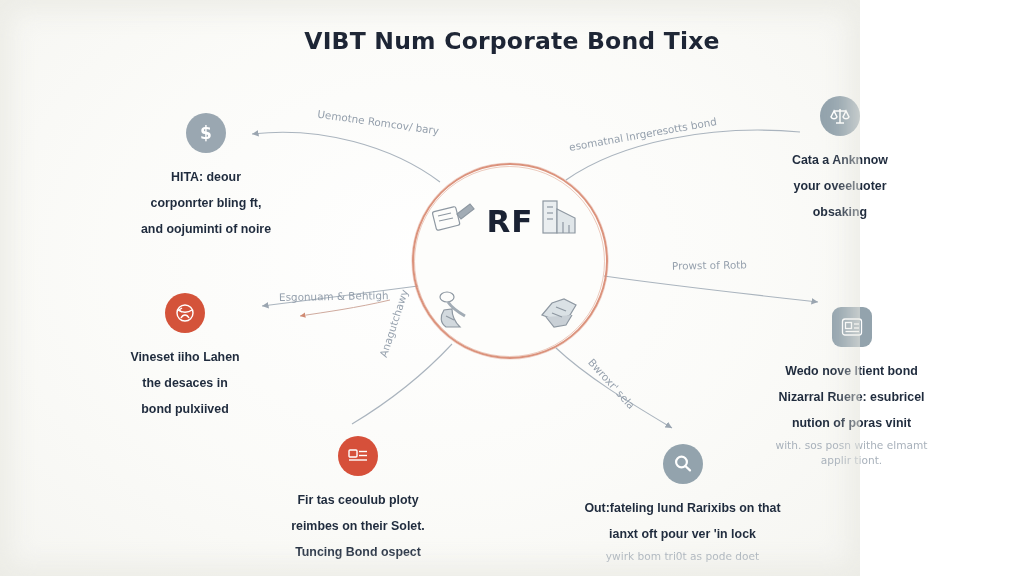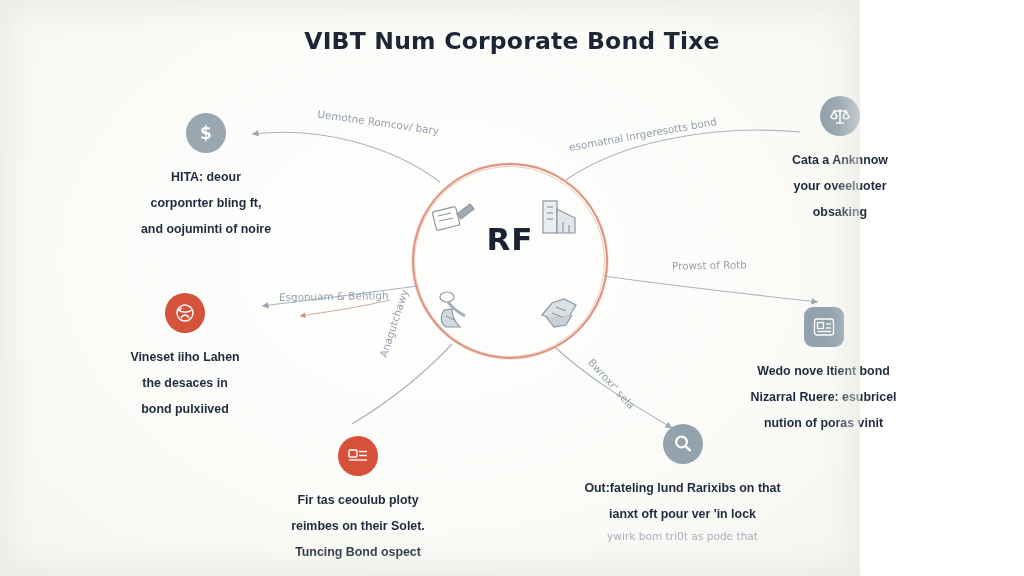--- a/index.html
+++ b/index.html
@@ -89,21 +89,21 @@
     background: #fdfdfb;
   }
   .hub-label {
     position: absolute;
     width: 196px;
     text-align: center;
     color: #1a2233;
     font-family: "DejaVu Sans", sans-serif;
   }
   #hub-label-1 {
-    top: 58px;
+    top: 40px;
     font-size: 31px;
     font-weight: bold;
     letter-spacing: 1px;
   }
   #hub-label-2 {
     top: 95px;
     font-size: 27px;
     letter-spacing: 3px;
     font-family: "DejaVu Serif", serif;
   }
@@ -146,23 +146,23 @@
     font-size: 10.6px;
     line-height: 15px;
     color: #a8b1bb;
     margin-top: 2px;
     font-family: "DejaVu Sans", sans-serif;
   }
 
   #node-tl { left: 106px; top: 113px; }
   #node-tr { left: 740px; top: 96px; }
   #node-ml { left: 85px;  top: 293px; }
-  #node-mr { left: 716px; top: 307px; }
+  #node-mr { left: 744px; top: 307px; }
   #node-bl { left: 258px; top: 436px; }
-  #node-br { left: 560px; top: 424px; }
+  #node-br { left: 560px; top: 444px; }
 
   
   #node-mr { width: 215px; }
   #node-br { width: 245px; }
 
   
   .wire-label {
     position: absolute;
     font-size: 10.4px;
     color: #8c98a6;
@@ -322,20 +322,22 @@
           <rect x="5.5" y="6.5" width="6" height="6"></rect>
           <line x1="14" y1="8" x2="19" y2="8"></line>
           <line x1="14" y1="12" x2="19" y2="12"></line>
           <line x1="5.5" y1="15.5" x2="19" y2="15.5"></line>
         </g>
       </svg>
     </div>
     <div class="node-text" style="white-space:pre-line">Wedo nove ltient bond
 Nizarral Ruere: esubricel
 nution of poras vinit</div>
+    <div class="node-sub" style="white-space:pre-line">with. sos posn withe elmamt
+applir tiont.</div>
   </div>
 
   <div class="node" id="node-bl">
     <div class="node-icon icon-red2">
       <svg width="24" height="22" viewBox="0 0 24 22">
         <g stroke="#ffffff" stroke-width="1.4" fill="none">
           <rect x="3" y="5" width="8" height="7" rx="1"></rect>
           <line x1="13" y1="6.5" x2="21" y2="6.5"></line>
           <line x1="13" y1="10.5" x2="21" y2="10.5"></line>
           <line x1="3" y1="15" x2="21" y2="15"></line>
@@ -351,21 +353,21 @@
     <div class="node-icon icon-gray2">
       <svg width="24" height="24" viewBox="0 0 24 24">
         <g stroke="#ffffff" stroke-width="2.2" fill="none" stroke-linecap="round">
           <circle cx="10.5" cy="10" r="5.4"></circle>
           <line x1="14.6" y1="14.2" x2="19" y2="18.4"></line>
         </g>
       </svg>
     </div>
     <div class="node-text" style="white-space:pre-line">Out:fateling lund Rarixibs on that
 ianxt oft pour ver 'in lock</div>
-    <div class="node-sub" style="white-space:pre-line">ywirk bom tri0t as pode that</div>
+    <div class="node-sub" style="white-space:pre-line">ywirk bom tri0t as pode doet</div>
   </div>
 
   <div class="wire-label" id="wl-tl">Uemotne Romcov/ bary</div>
   <div class="wire-label" id="wl-tr">esomatnal lnrgeresotts bond</div>
   <div class="wire-label" id="wl-ml">Esgonuam &amp; Behtigh</div>
   <div class="wire-label" id="wl-mr">Prowst of Rotb</div>
   <div class="wire-label" id="wl-bl">Anagutchawy</div>
   <div class="wire-label" id="wl-br">Bwroxr' sela</div>
 
   <div id="edge-shade"></div>

